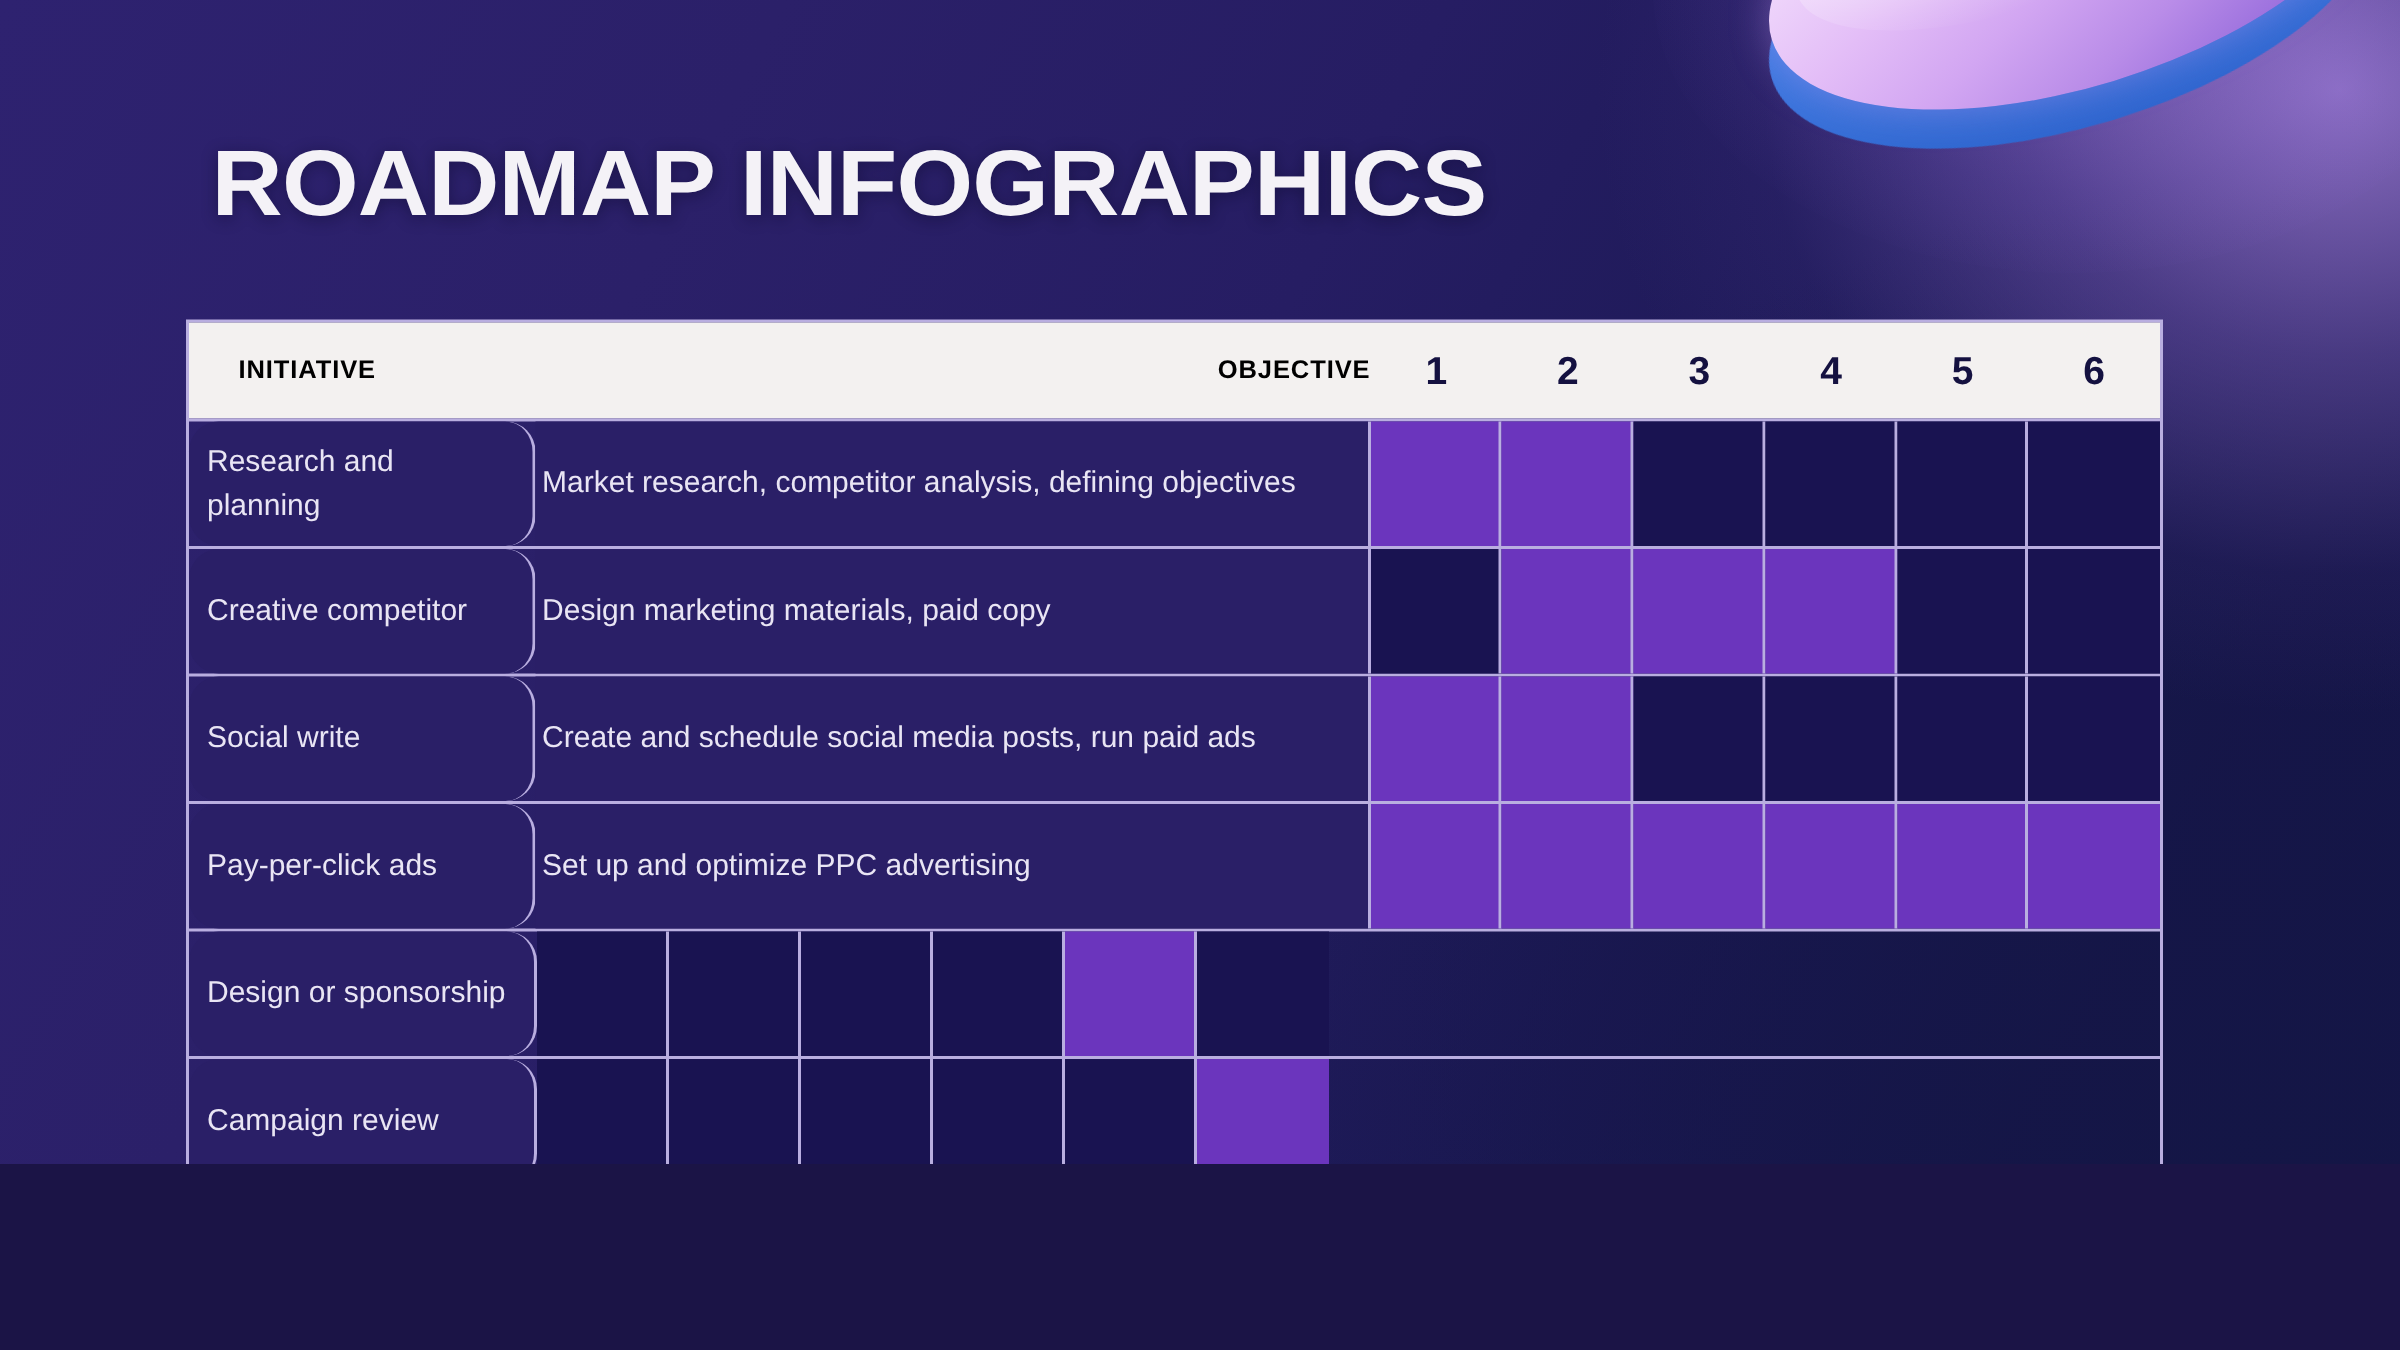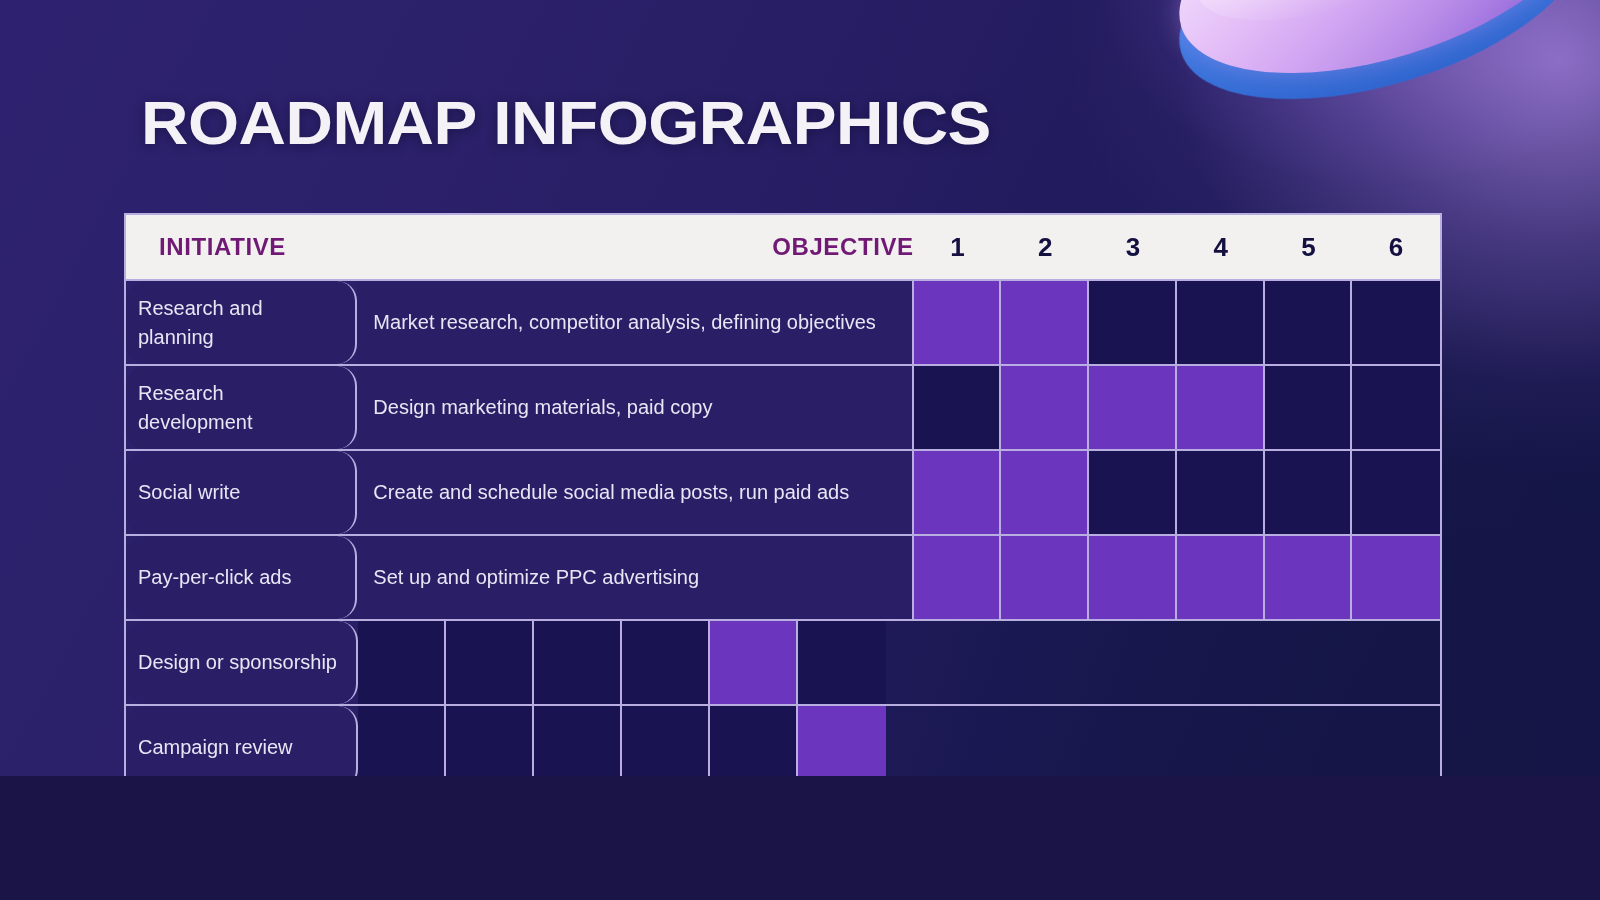--- a/index.html
+++ b/index.html
@@ -109,22 +109,22 @@
     width: 100%;
     box-sizing: border-box;
   }
 
   .thead {
     background: #f3f1f0;
     height: 64px;
     align-items: center;
   }
   .th-init, .th-obj {
-    color: #701a75;
-    font-size: 24px;
+    color: #000000;
+    font-size: 17px;
     font-weight: 700;
     letter-spacing: 0.6px;
     font-family: "Liberation Sans", sans-serif;
   }
   .th-init {
     width: 232px;
     padding-left: 33px;
     box-sizing: border-box;
   }
   .th-obj {
@@ -158,21 +158,21 @@
     font-family: "Liberation Sans", sans-serif;
   }
   .c-init {
     width: 232px;
     padding: 6px 14px 6px 12px;
     border-right: 2px solid #b9aee0;
     border-radius: 20px;
   }
   .c-obj {
     width: 558px;
-    padding: 6px 14px 6px 16px;
+    padding: 6px 14px 6px 4px;
     border-right: 2px solid #b9aee0;
   }
 
   .cell {
     width: 88px;
     box-sizing: border-box;
     border-right: 2px solid #b9aee0;
     background: #191351;
   }
   .cell.last { border-right: none; }
@@ -212,21 +212,21 @@
           <div class="c-init">Research and planning</div>
           <div class="c-obj">Market research, competitor analysis, defining objectives</div>
           <div class="cell on"></div>
           <div class="cell on"></div>
           <div class="cell"></div>
           <div class="cell"></div>
           <div class="cell"></div>
           <div class="cell last"></div>
         </div>
         <div class="trow">
-          <div class="c-init">Research development</div>
+          <div class="c-init">Creative competitor</div>
           <div class="c-obj">Design marketing materials, paid copy</div>
           <div class="cell"></div>
           <div class="cell on"></div>
           <div class="cell on"></div>
           <div class="cell on"></div>
           <div class="cell"></div>
           <div class="cell last"></div>
         </div>
         <div class="trow">
           <div class="c-init">Social write</div>

